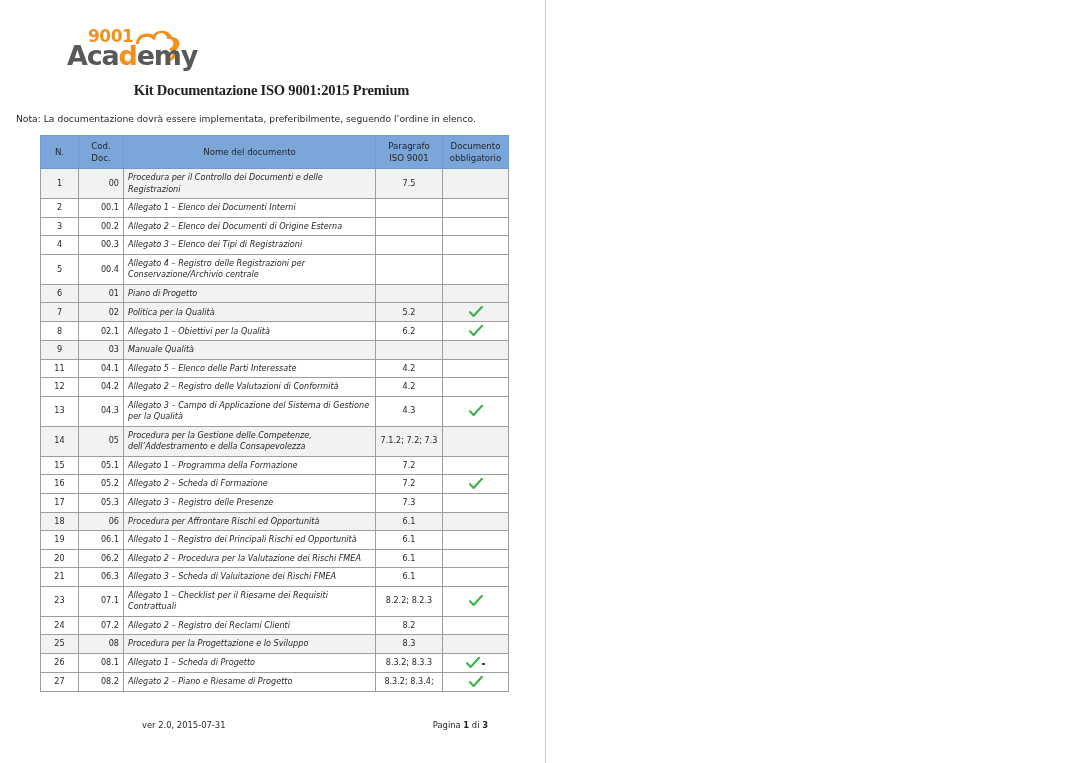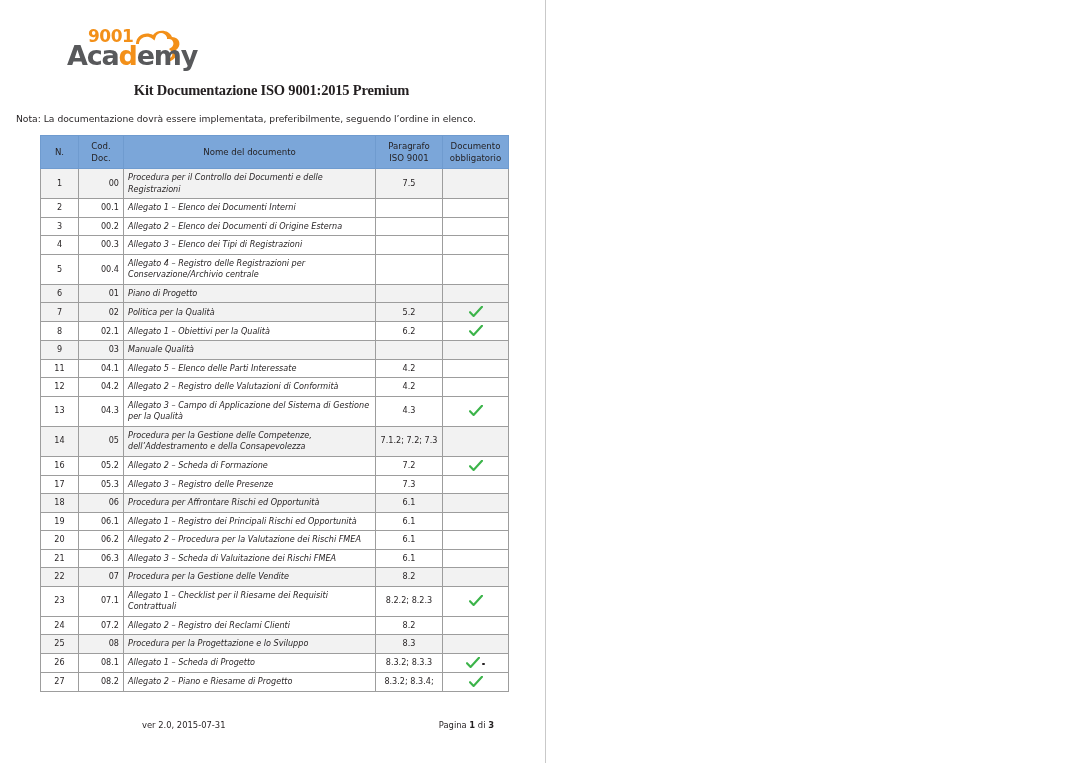--- a/index.html
+++ b/index.html
@@ -151,21 +151,21 @@
   .footer {
     position: absolute;
     bottom: 26px;
     font-size: 8.4px;
     font-family: "DejaVu Sans", sans-serif;
     color: #231f20;
     display: flex;
   }
   .footer-left  { left: 40px;  width: 468px; }
   .footer .f-ver  { margin-left: 102px; }
-  .footer .f-page { margin-left: auto; margin-right: 14px; text-align: center; }
+  .footer .f-page { margin-left: auto; margin-right: 20px; text-align: center; }
   .footer .f-page b { font-weight: bold; }
 </style>
 </head>
 <body>
 
 <div class="spread">
 
   <div class="page-divider"></div>
 
   <div class="page page-left">
@@ -299,20 +299,27 @@
                 </svg></span></td>
           </tr>
           <tr class="shaded">
             <td class="c-num">14</td>
             <td class="c-cod">05</td>
             <td class="c-name">Procedura per la Gestione delle Competenze, dell’Addestramento e della Consapevolezza</td>
             <td class="c-par">7.1.2; 7.2; 7.3</td>
             <td class="c-obb"></td>
           </tr>
           <tr>
+            <td class="c-num">15</td>
+            <td class="c-cod">05.1</td>
+            <td class="c-name">Allegato 1 – Programma della Formazione</td>
+            <td class="c-par">7.2</td>
+            <td class="c-obb"></td>
+          </tr>
+          <tr>
             <td class="c-num">16</td>
             <td class="c-cod">05.2</td>
             <td class="c-name">Allegato 2 – Scheda di Formazione</td>
             <td class="c-par">7.2</td>
             <td class="c-obb"><span class="chk"><svg width="14" height="12" viewBox="0 0 14 12">
                   <path d="M1 6.2 L4.6 10 L13 0.8" stroke="#3cb44a" stroke-width="2.1" fill="none" stroke-linecap="round" stroke-linejoin="round"></path>
                 </svg></span></td>
           </tr>
           <tr>
             <td class="c-num">17</td>
@@ -340,27 +347,20 @@
             <td class="c-cod">06.2</td>
             <td class="c-name">Allegato 2 – Procedura per la Valutazione dei Rischi FMEA</td>
             <td class="c-par">6.1</td>
             <td class="c-obb"></td>
           </tr>
           <tr>
             <td class="c-num">21</td>
             <td class="c-cod">06.3</td>
             <td class="c-name">Allegato 3 – Scheda di Valuitazione dei Rischi FMEA</td>
             <td class="c-par">6.1</td>
-            <td class="c-obb"></td>
-          </tr>
-          <tr class="shaded">
-            <td class="c-num">22</td>
-            <td class="c-cod">07</td>
-            <td class="c-name">Procedura per la Gestione delle Vendite</td>
-            <td class="c-par">8.2</td>
             <td class="c-obb"></td>
           </tr>
           <tr>
             <td class="c-num">23</td>
             <td class="c-cod">07.1</td>
             <td class="c-name">Allegato 1 – Checklist per il Riesame dei Requisiti Contrattuali</td>
             <td class="c-par">8.2.2; 8.2.3</td>
             <td class="c-obb"><span class="chk"><svg width="14" height="12" viewBox="0 0 14 12">
                   <path d="M1 6.2 L4.6 10 L13 0.8" stroke="#3cb44a" stroke-width="2.1" fill="none" stroke-linecap="round" stroke-linejoin="round"></path>
                 </svg></span></td>

